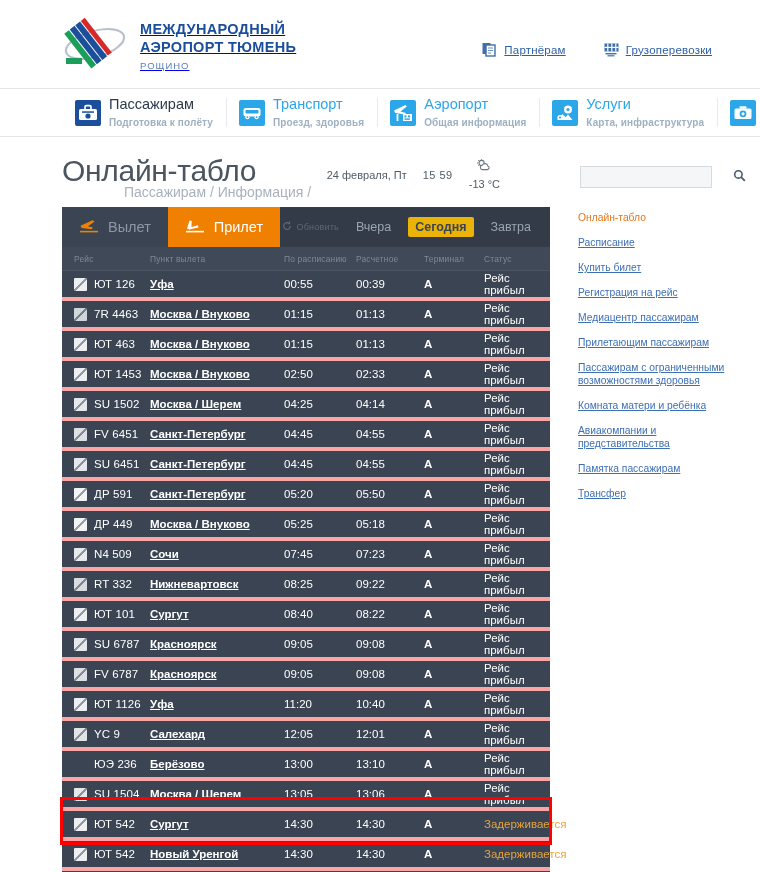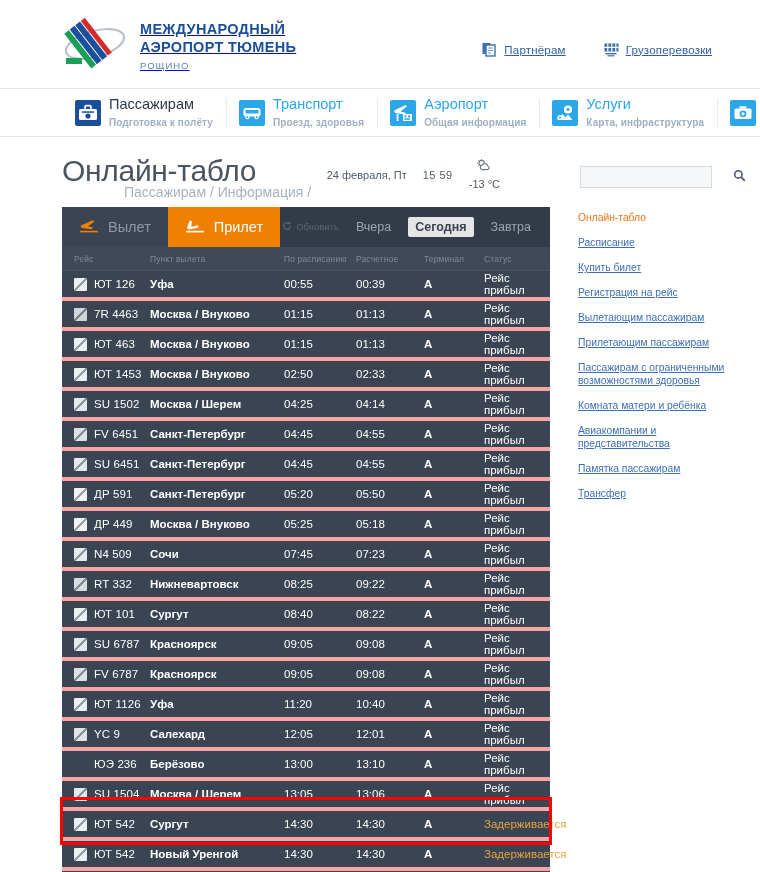--- a/index.html
+++ b/index.html
@@ -223,21 +223,21 @@
     color: #5d6774; font-size: 9px; cursor: pointer;
     letter-spacing: .2px;
   }
   .day-btn {
     color: #9aa5b2;
     padding: 3px 7px;
     cursor: pointer;
     border-radius: 2px;
   }
   .day-btn.active {
-    background: #e5e5e5;
+    background: #eab308;
     color: #3a4452;
     font-weight: bold;
   }
 
   .col-head {
     display: flex;
     align-items: center;
     height: 24px;
     background: #3f4957;
     border-bottom: 1px solid #4a5563;
@@ -257,21 +257,21 @@
 
   .c-flight { width: 88px; flex: 0 0 88px; padding-left: 12px; display: flex; align-items: center; gap: 7px; }
   .c-from   { width: 128px; flex: 0 0 128px; }
   .c-sched  { width: 78px; flex: 0 0 78px; text-align: left; padding-left: 6px; }
   .c-est    { width: 68px; flex: 0 0 68px; text-align: left; }
   .c-term   { width: 60px; flex: 0 0 60px; text-align: left; }
   .c-status { flex: 1 1 auto; }
 
   .col-head .c-flight { padding-left: 12px; }
   .row .c-flight .fl-no { font-weight: normal; letter-spacing: .1px; }
-  .row .c-from { font-weight: bold; font-size: 11.5px; }
+  .row .c-from { font-weight: bold; font-size: 11.5px; text-decoration: underline; }
   .row .c-term { font-weight: bold; }
   .row .c-status { font-size: 11.5px; }
   .row .c-status.delayed { color: #e8a33d; }
   .airline-ico {
     width: 13px; height: 13px;
     flex: 0 0 13px;
     border-radius: 1px;
     display: block;
   }
   .airline-ico.blank { background: transparent; }
@@ -749,21 +749,21 @@
           </div>
           <div class="row"></div>
         </div>
     </div>
 
     <div class="sidebar" id="sidebar-links">
         <a class="side-link current" href="#">Онлайн-табло</a>
         <a class="side-link" href="#">Расписание</a>
         <a class="side-link" href="#">Купить билет</a>
         <a class="side-link" href="#">Регистрация на рейс</a>
-        <a class="side-link" href="#">Вылетающим пассажирам</a>
+        <a class="side-link" href="#">Медиацентр пассажирам</a>
         <a class="side-link" href="#">Прилетающим пассажирам</a>
         <a class="side-link" href="#">Пассажирам с ограниченными возможностями здоровья</a>
         <a class="side-link" href="#">Комната матери и ребёнка</a>
         <a class="side-link" href="#">Авиакомпании и представительства</a>
         <a class="side-link" href="#">Памятка пассажирам</a>
         <a class="side-link" href="#">Трансфер</a>
       </div>
   </div>
 
   <div class="highlight-box"></div>

